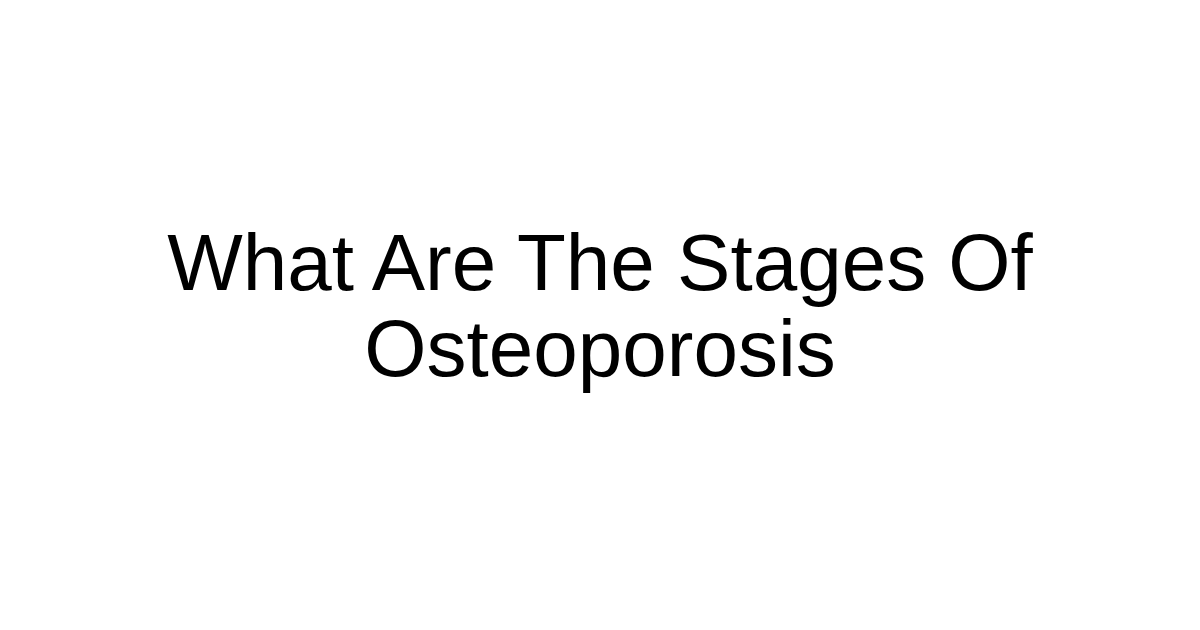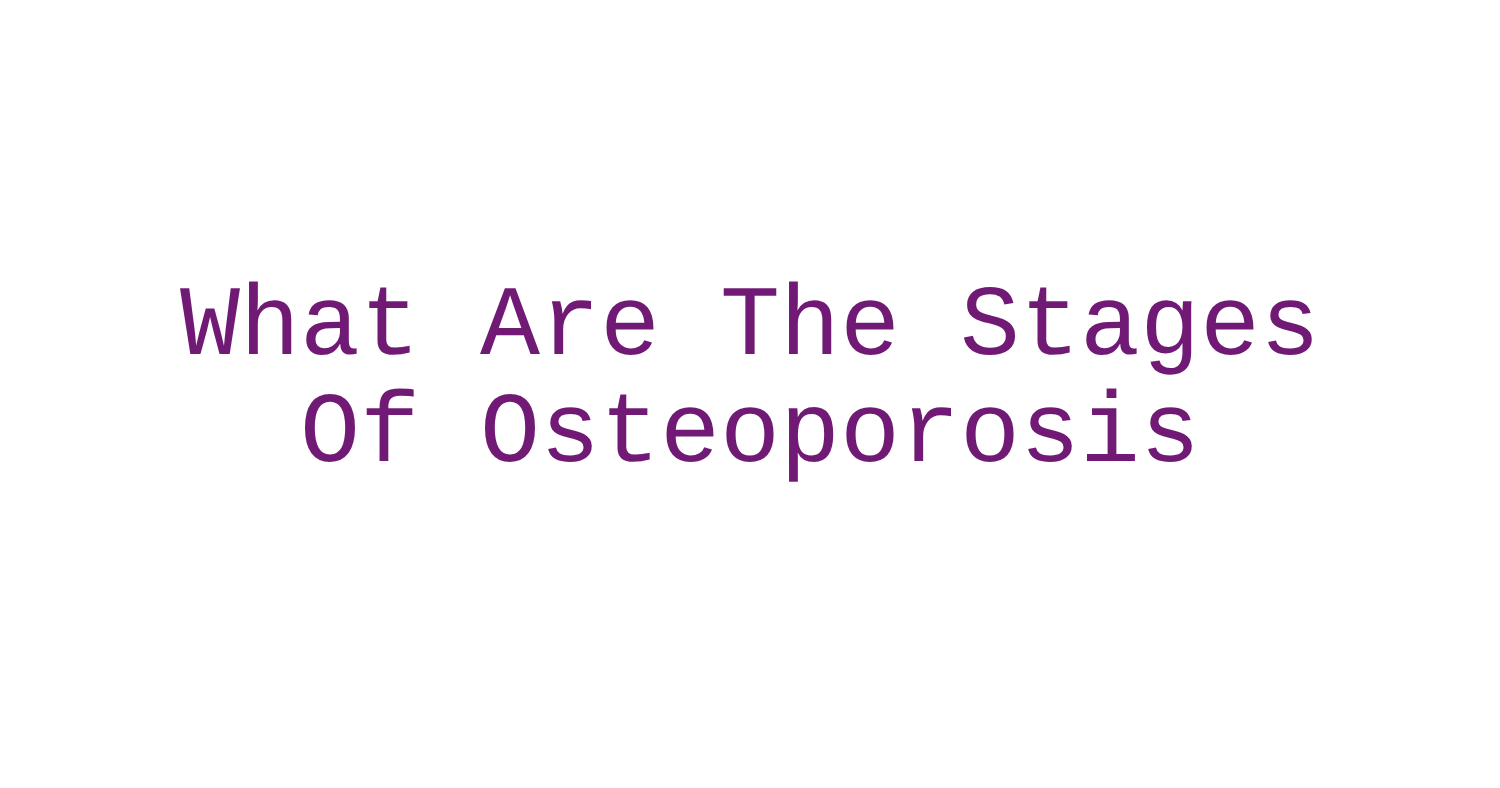--- a/index.html
+++ b/index.html
@@ -33,26 +33,26 @@
     box-sizing: border-box;
     width: 1200px;
     padding: 0 78px;
     
     transform: translateY(-9px);
     text-align: center;
   }
 
   .headline {
     margin: 0;
-    font-family: Liberation Mono, monospace;
+    font-family: Liberation Sans, sans-serif;
     font-size: 80px;
     font-weight: 400;
     line-height: 86px;
     letter-spacing: 0px;
-    color: #701a75;
+    color: #000000;
     text-align: center;
     white-space: normal;
     word-wrap: break-word;
   }
 </style>
 </head>
 <body>
 
 <div class="share-card">
 

